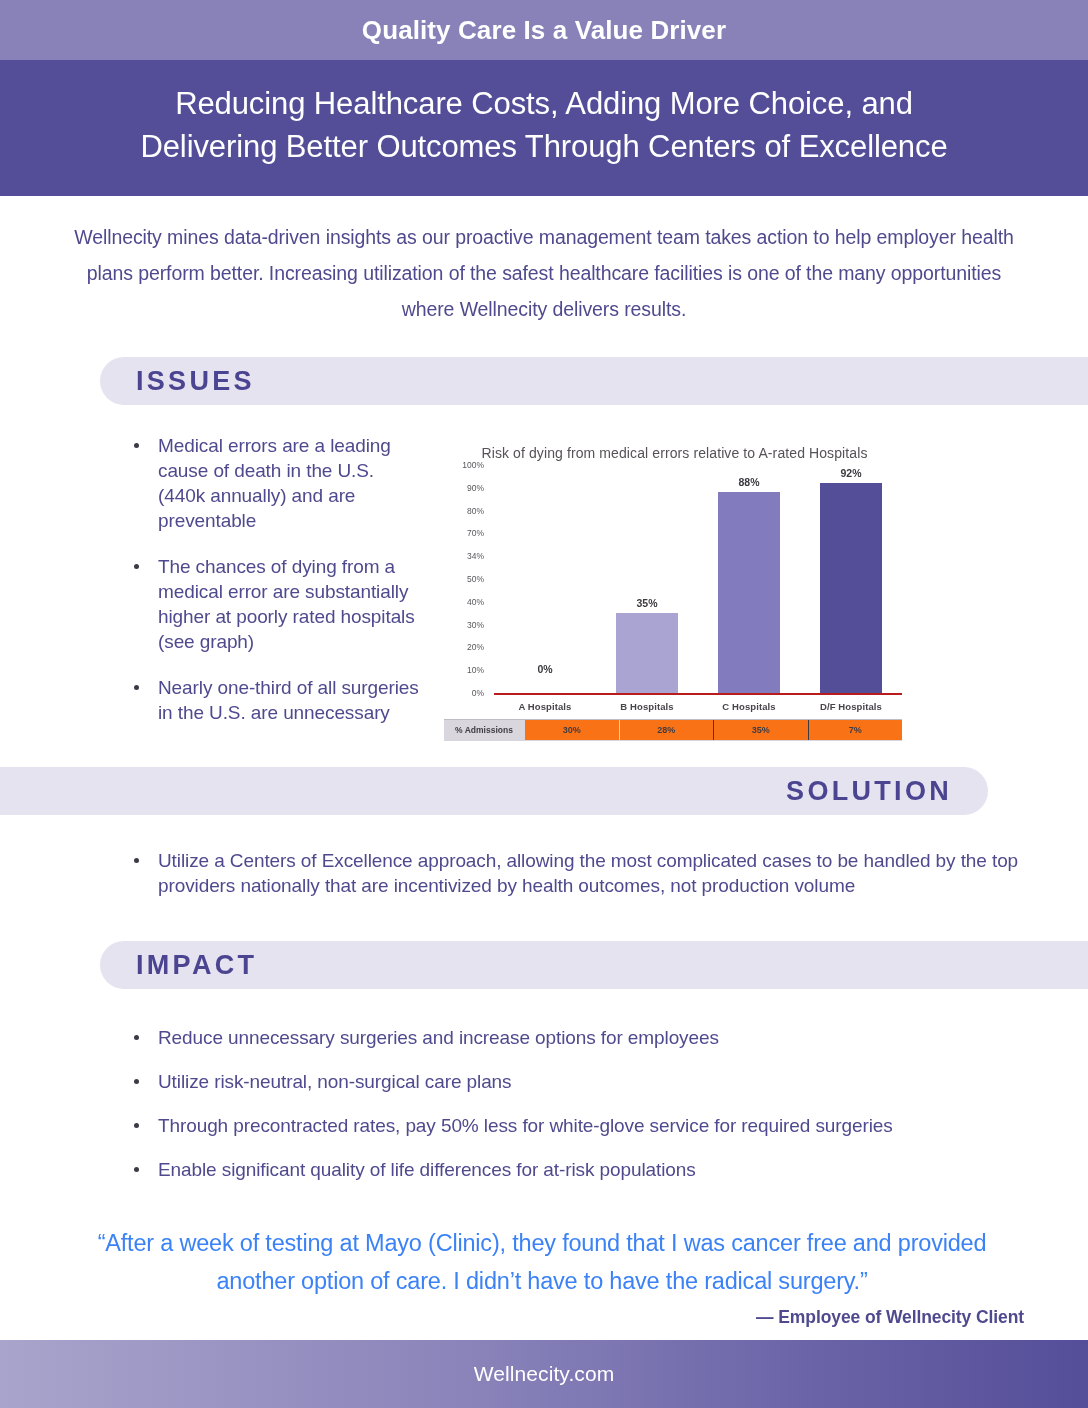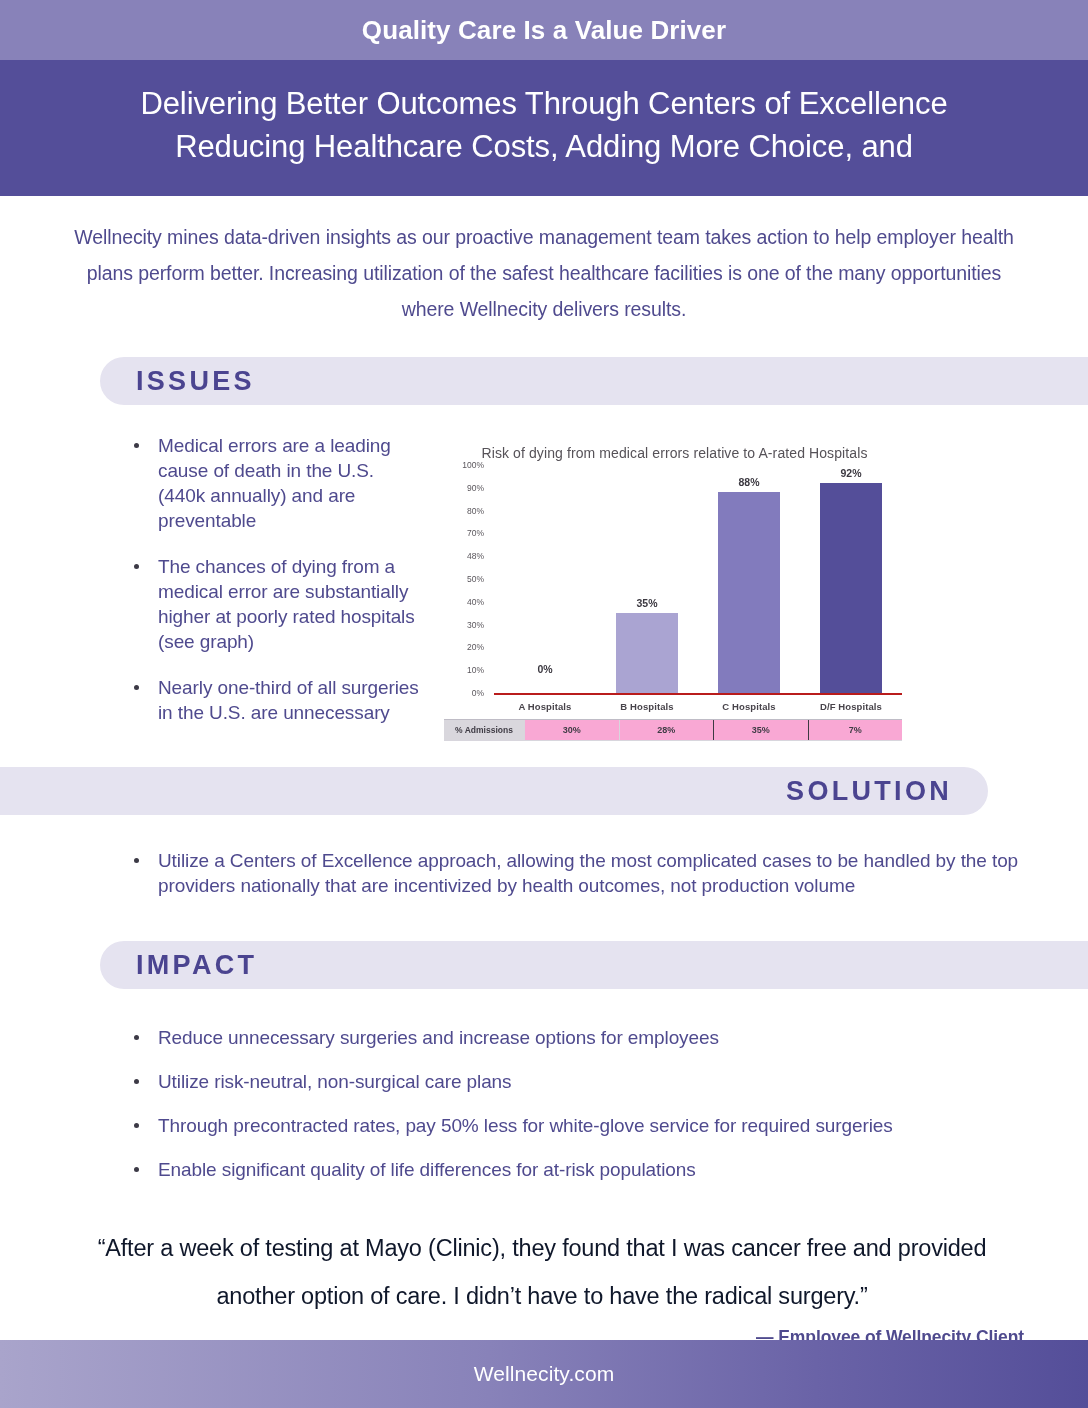--- a/index.html
+++ b/index.html
@@ -219,21 +219,21 @@
     letter-spacing: 0.1px;
   }
   .adm-table {
     position: absolute;
     left: 12px;
     top: 286px;
     width: 458px;
     display: flex;
     border-top: 1px solid #bfbcc6;
     border-bottom: 1px solid #d8d6dd;
-    background: #f9a8d4;
+    background: #f97316;
   }
   .adm-head {
     width: 80px;
     background: #d9d7dd;
     font-size: 8.5px;
     font-weight: bold;
     color: #3f3c45;
     text-align: center;
     padding: 5px 0;
   }
@@ -247,22 +247,22 @@
     border-left: 1px solid #d8d6dd;
   }
   .adm-cell.thick { border-left: 1px solid #3c3a42; }
 
   
   .quote-block {
     margin: 42px 60px 0 56px;
   }
   .quote-text {
     font-size: 23.5px;
-    line-height: 48px;
-    color: #0f172a;
+    line-height: 38px;
+    color: #3b82f6;
     text-align: center;
     letter-spacing: -0.2px;
   }
   .quote-attr {
     margin-top: 7px;
     text-align: right;
     font-size: 17.5px;
     font-weight: bold;
     color: #4f4a8e;
     letter-spacing: -0.1px;
@@ -290,22 +290,22 @@
 </head>
 <body>
 
 <div class="page">
 
   <div class="eyebrow-band">
     <div class="eyebrow-title">Quality Care Is a Value Driver</div>
   </div>
 
   <div class="title-band">
+    <div class="title-line">Reducing Healthcare Costs, Adding More Choice, and</div>
     <div class="title-line">Delivering Better Outcomes Through Centers of Excellence</div>
-    <div class="title-line">Reducing Healthcare Costs, Adding More Choice, and</div>
   </div>
 
   <div class="intro">Wellnecity mines data-driven insights as our proactive management team takes action to help employer health plans perform better. Increasing utilization of the safest healthcare facilities is one of the many opportunities where Wellnecity delivers results.</div>
 
   <div style="margin-top:30px;">
     <div class="pill pill-left">
       <span class="pill-label">ISSUES</span>
     </div>
   </div>
 
@@ -319,21 +319,21 @@
     </div>
 
     <div class="chart-wrap">
       <div class="chart-title">Risk of dying from medical errors relative to A-rated Hospitals</div>
 
       <div class="y-axis">
         <div class="y-tick" style="top:0%">100%</div>
         <div class="y-tick" style="top:10%">90%</div>
         <div class="y-tick" style="top:20%">80%</div>
         <div class="y-tick" style="top:30%">70%</div>
-        <div class="y-tick" style="top:40%">48%</div>
+        <div class="y-tick" style="top:40%">34%</div>
         <div class="y-tick" style="top:50%">50%</div>
         <div class="y-tick" style="top:60%">40%</div>
         <div class="y-tick" style="top:70%">30%</div>
         <div class="y-tick" style="top:80%">20%</div>
         <div class="y-tick" style="top:90%">10%</div>
         <div class="y-tick" style="top:100%">0%</div>
       </div>
 
       <div class="bars">
         <div class="bar-slot">

